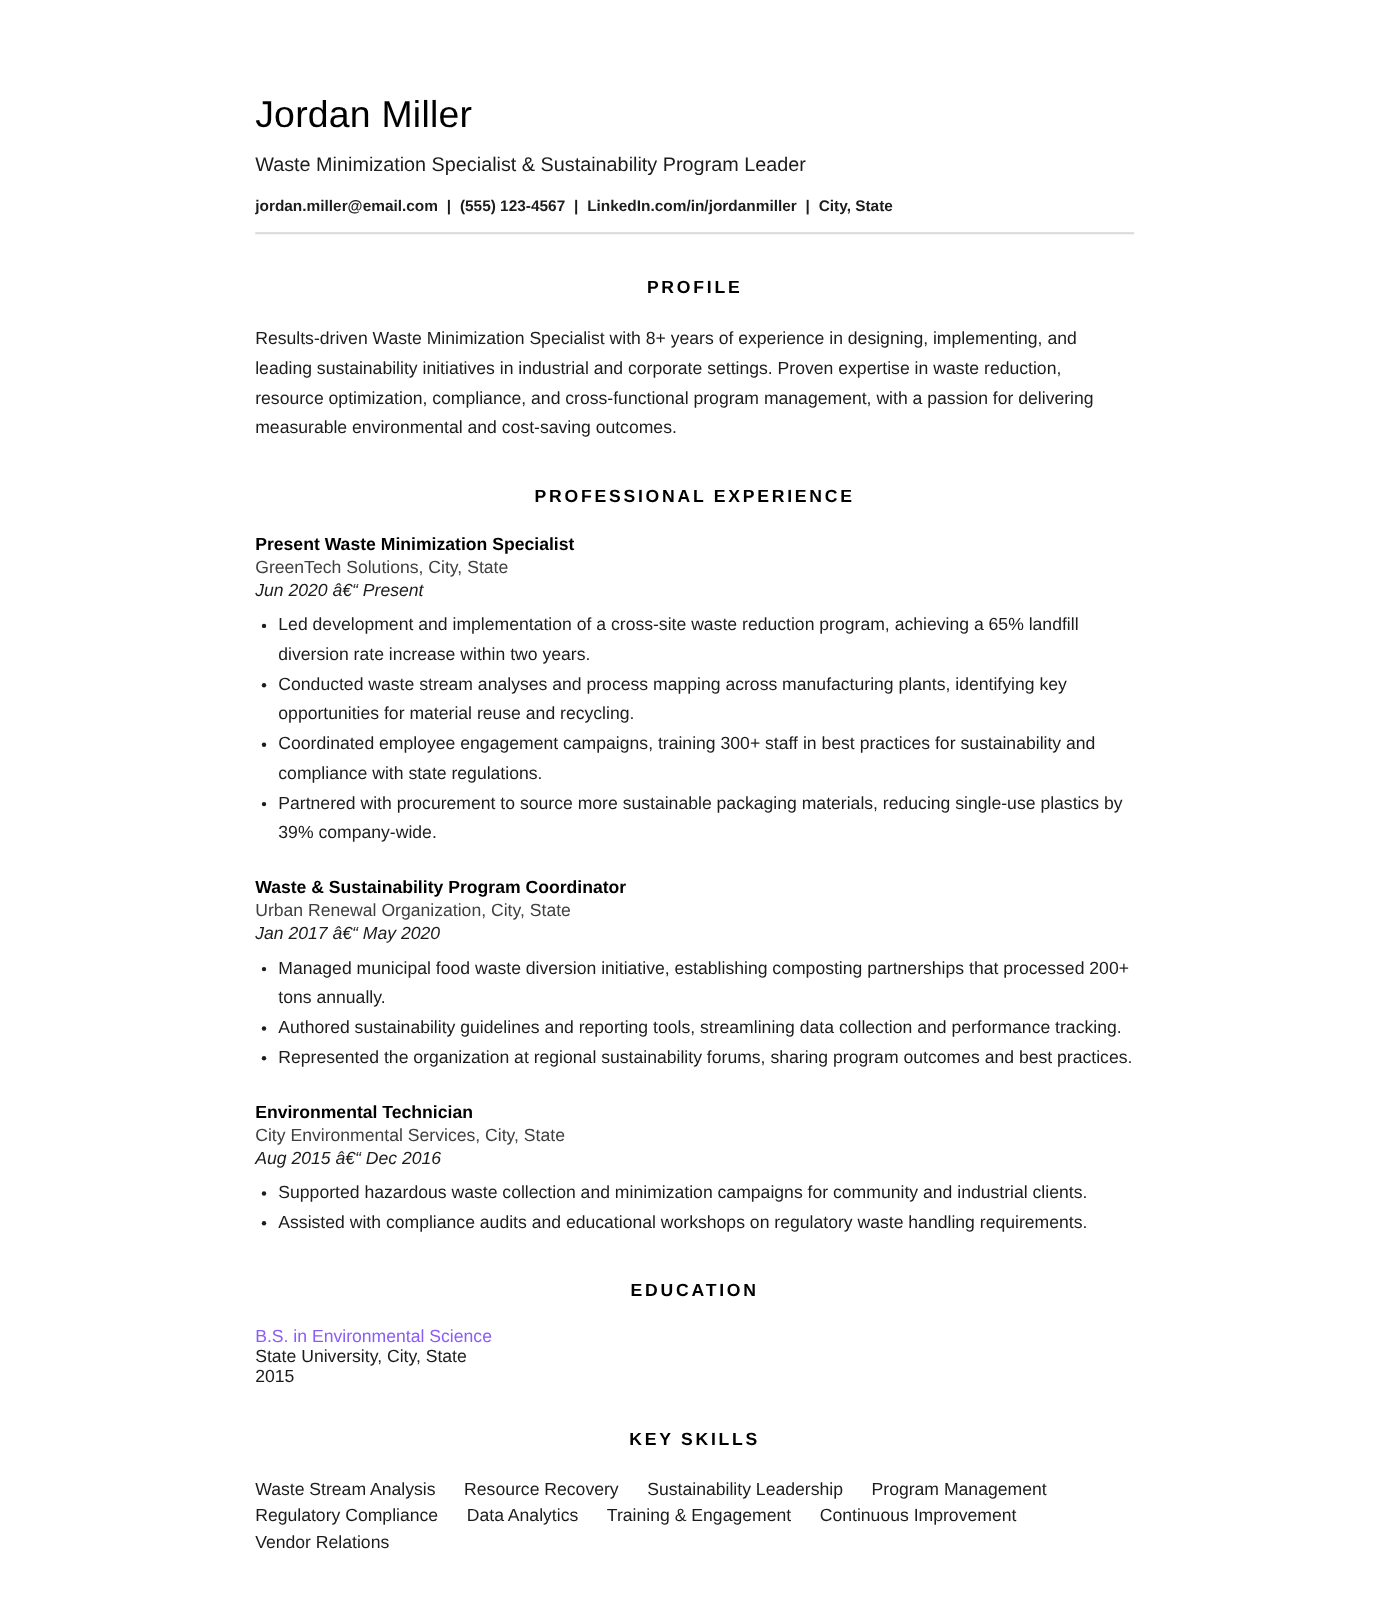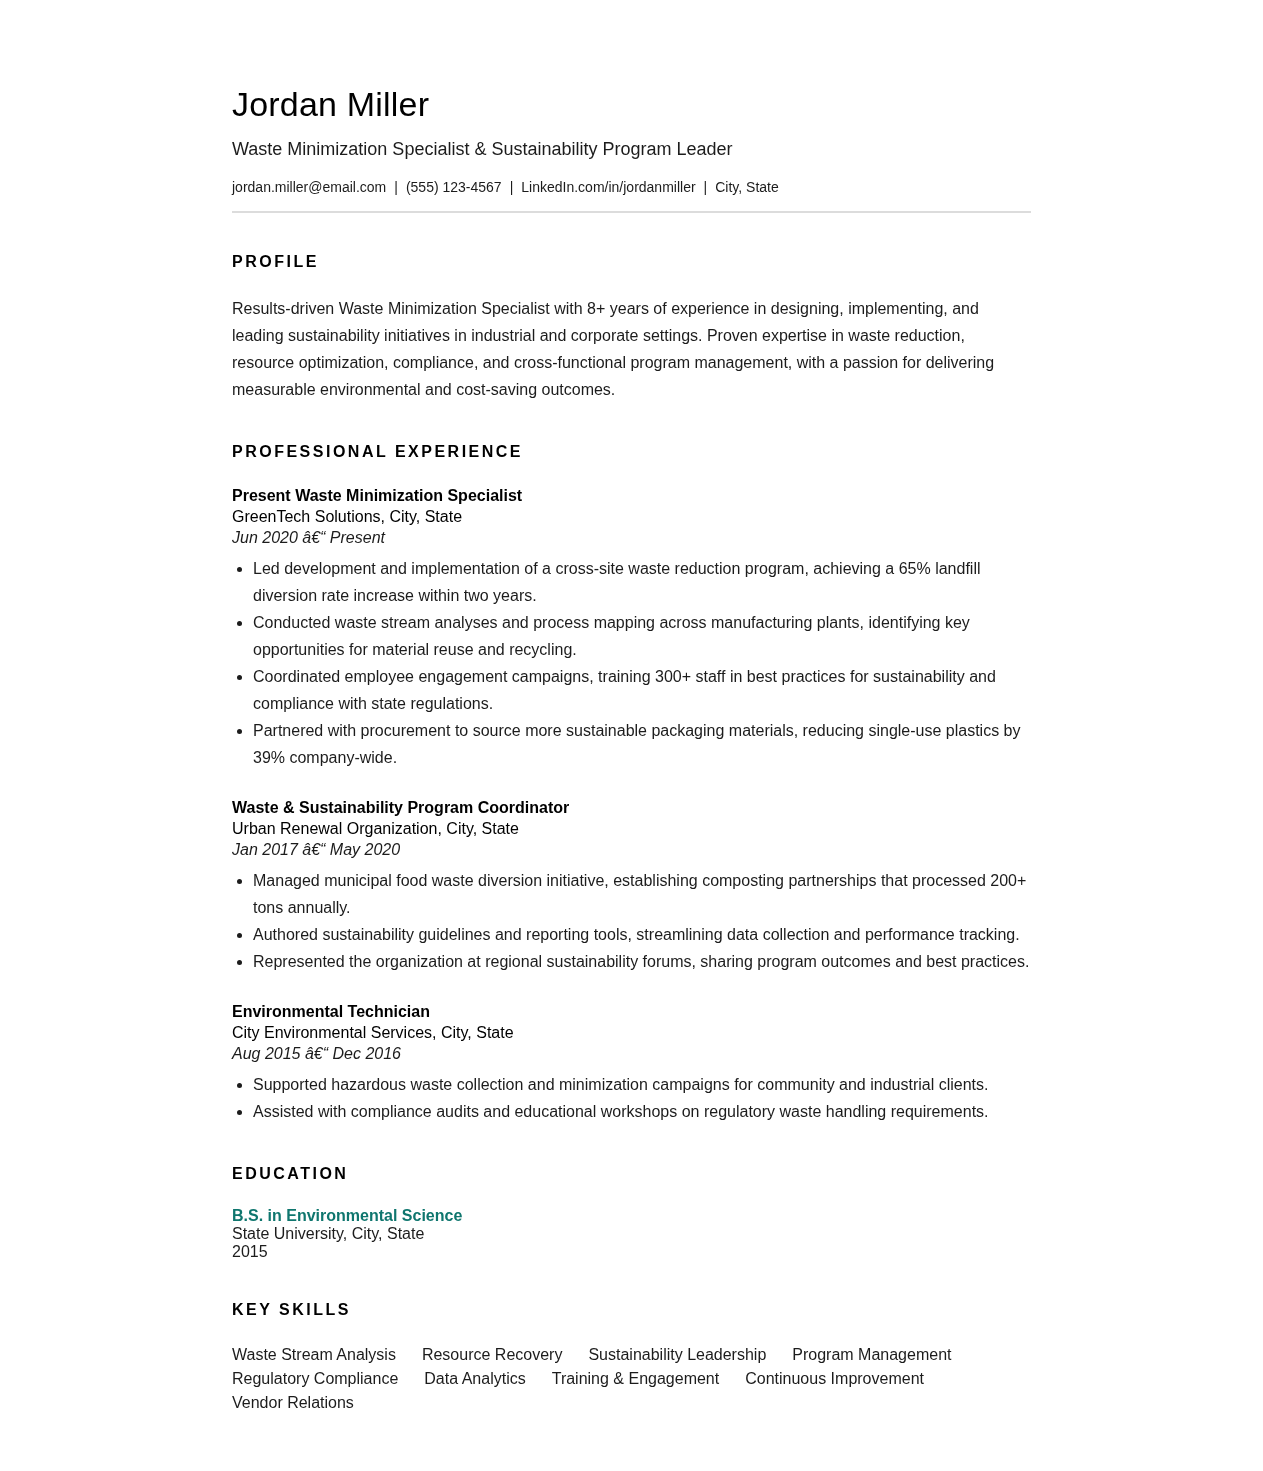--- a/index.html
+++ b/index.html
@@ -28,80 +28,82 @@
   p.subtitle {
     font-size: 18px;
     color: #1c1c1c;
     line-height: 1.35;
     margin-bottom: 16px;
   }
   p.contact {
     font-size: 14px;
     color: #1c1c1c;
     line-height: 1.4;
+    font-weight: bold;
   }
   p.contact .sep {
     display: inline-block;
     margin: 0 8px;
     color: #1c1c1c;
   }
   hr.header-divider {
     border: none;
     border-top: 2px solid #dcdcdc;
     margin-top: 14px;
   }
   
   h2.section-heading {
     font-size: 16px;
     font-weight: 700;
     color: #000000;
     letter-spacing: 2.5px;
     margin-top: 40px;
     margin-bottom: 24px;
+    text-align: center;
   }
   .profile-text {
     font-size: 16px;
     line-height: 27px;
     color: #1c1c1c;
   }
   
   .job { margin-bottom: 26px; }
   .job:last-child { margin-bottom: 0; }
   .job-title {
     font-size: 16px;
     font-weight: 700;
     color: #000000;
     line-height: 21px;
   }
   .job-company {
     font-size: 16px;
     line-height: 21px;
-    color: #000000;
+    color: #404040;
   }
   .job-dates {
     font-size: 16px;
     font-style: italic;
     line-height: 21px;
     color: #1c1c1c;
   }
   ul.bullets {
     margin: 7px 0 0 0;
     padding-left: 21px;
     list-style-type: disc;
   }
   ul.bullets li {
     font-size: 16px;
     line-height: 27px;
     color: #1c1c1c;
   }
   
   .edu-degree {
     font-size: 16px;
-    font-weight: 700;
-    color: #0f766e;
+    font-weight: 400;
+    color: #8b5cf6;
     line-height: 18px;
   }
   .edu-school, .edu-year {
     font-size: 16px;
     line-height: 18px;
     color: #1c1c1c;
   }
   
   .skills-list {
     display: flex;

